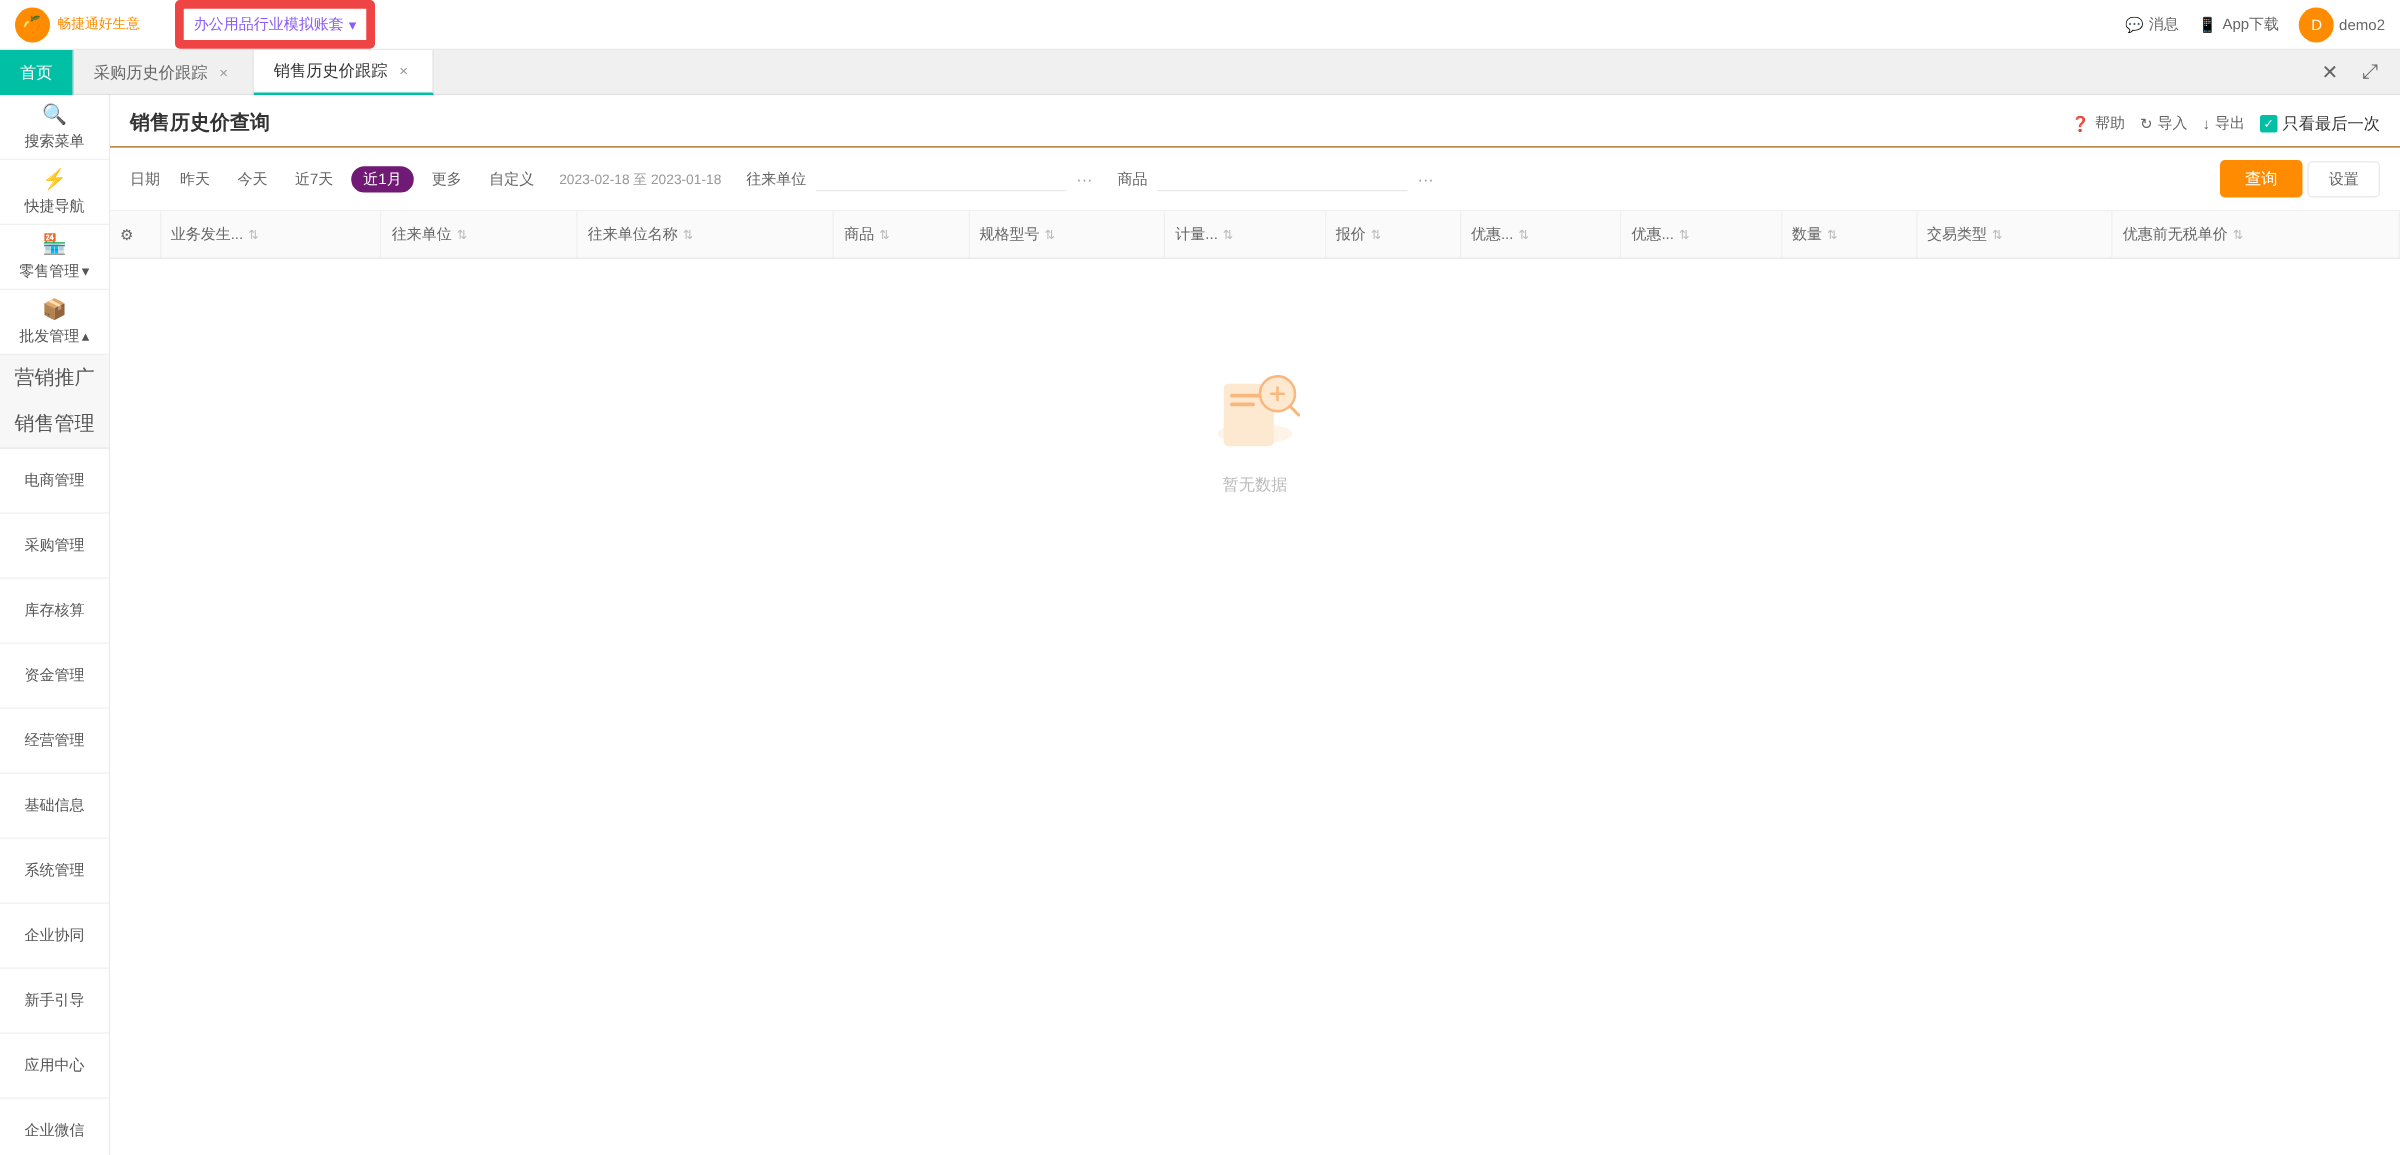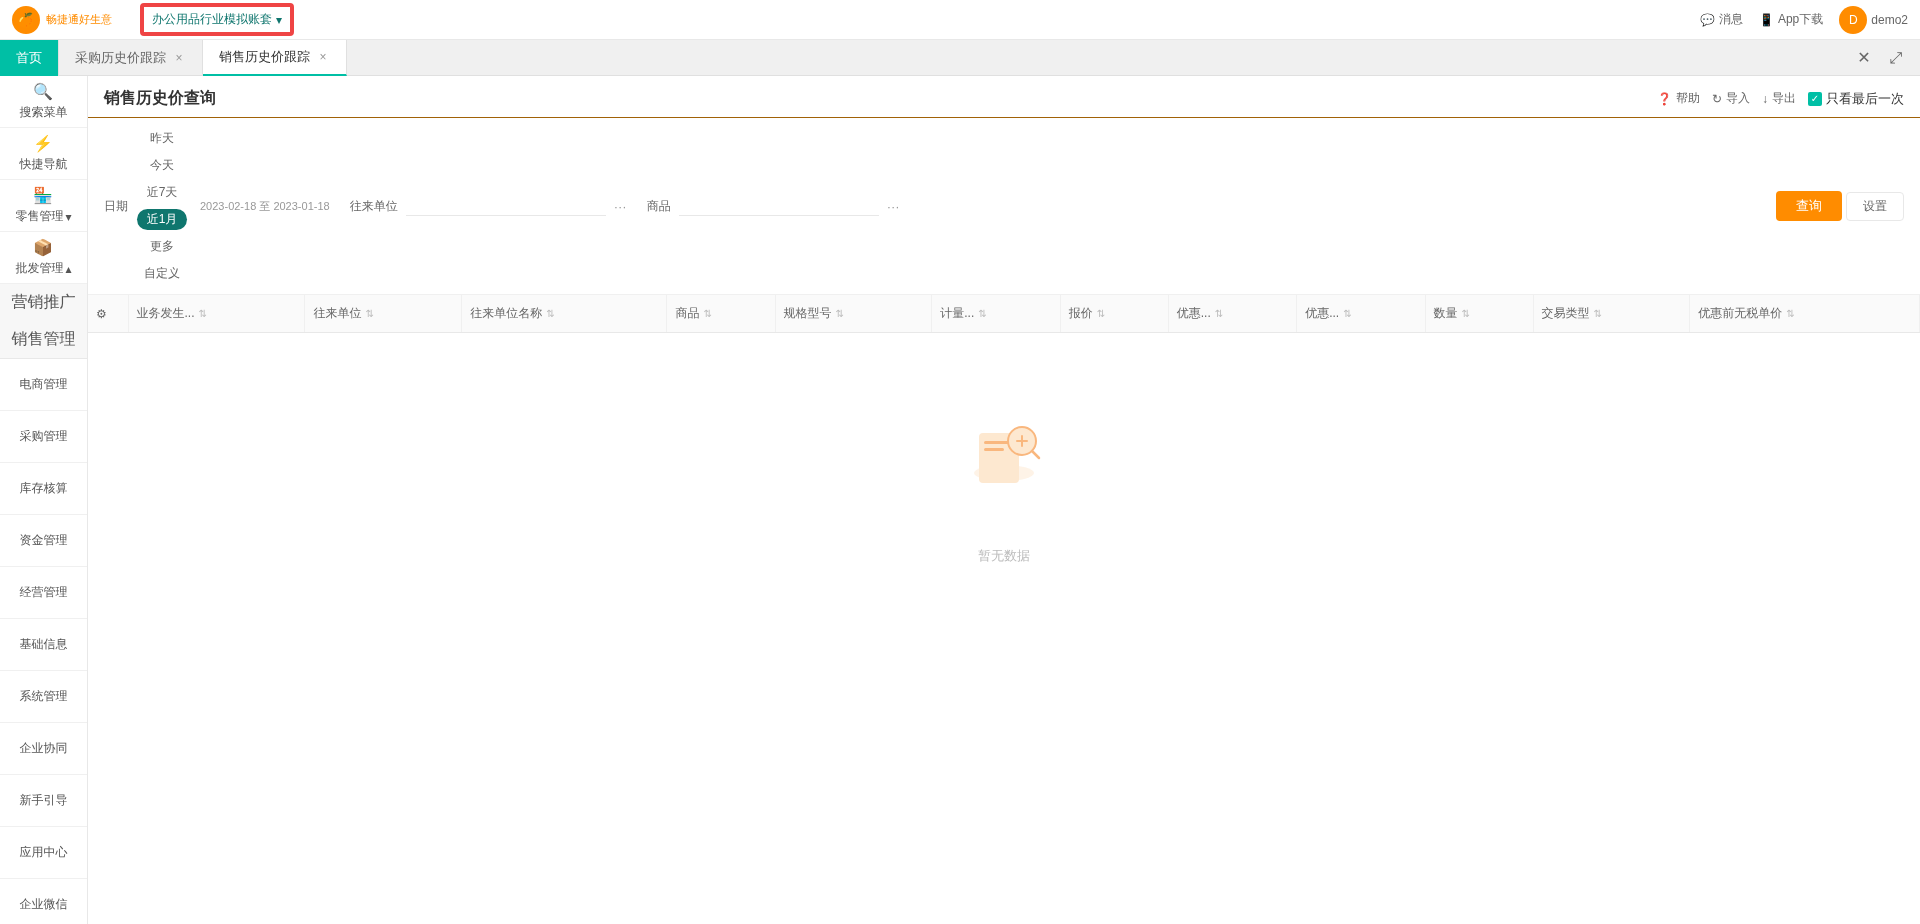--- a/index.html
+++ b/index.html
@@ -40,25 +40,25 @@
     .logo-text {
       font-size: 11px;
       color: #ff8c00;
       line-height: 1.3;
     }
     .dropdown-selector {
       display: flex;
       align-items: center;
       gap: 4px;
       padding: 4px 8px;
-      border: 4px solid #ef4444;
+      border: 7px solid #ef4444;
       border-radius: 4px;
       cursor: pointer;
       font-size: 12px;
-      color: #0f766e;
+      color: #8b5cf6;
       margin-left: 20px;
     }
     .top-header-right {
       display: flex;
       align-items: center;
       gap: 16px;
     }
     .header-action {
       display: flex;
       align-items: center;
@@ -252,31 +252,30 @@
       gap: 8px;
     }
     .filter-label {
       font-size: 12px;
       color: #666;
     }
     .date-options {
       display: flex;
       align-items: center;
       gap: 6px;
-      flex-direction: column;
     }
     .date-btn {
       padding: 2px 8px;
       font-size: 12px;
       cursor: pointer;
       color: #666;
       border-radius: 3px;
     }
     .date-btn.active {
-      background: #0f766e;
+      background: #701a75;
       color: white;
       border-radius: 12px;
       padding: 2px 10px;
     }
     .date-range {
       font-size: 11px;
       color: #999;
     }
     .filter-input-group {
       display: flex;
@@ -358,21 +357,20 @@
       text-align: center;
     }
 
     
     .empty-state {
       display: flex;
       flex-direction: column;
       align-items: center;
       justify-content: space-between;
       padding: 80px 0;
-      gap: 42px;
     }
     .empty-icon {
       width: 80px;
       height: 80px;
       margin-bottom: 12px;
     }
     .empty-text {
       color: #bbb;
       font-size: 13px;
     }

